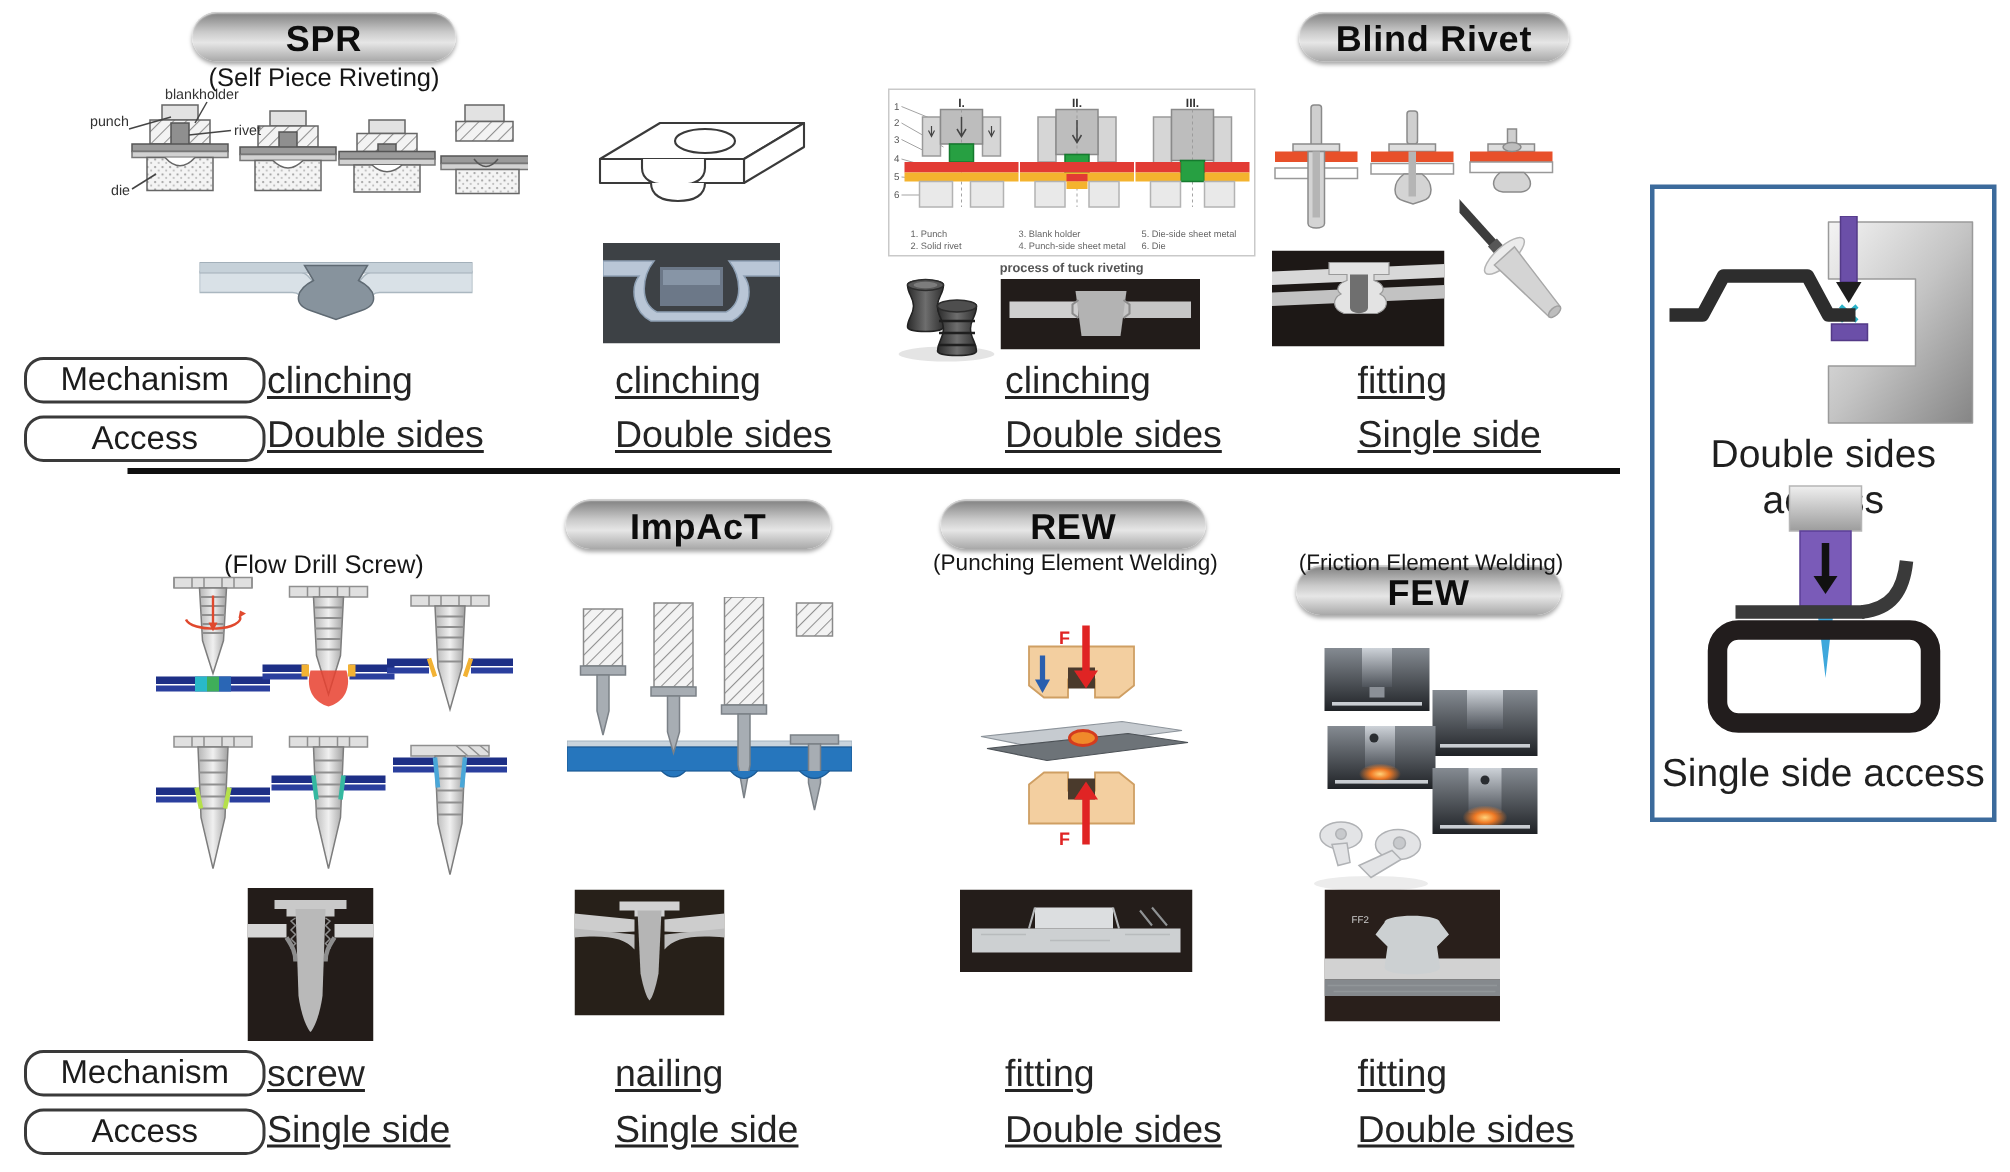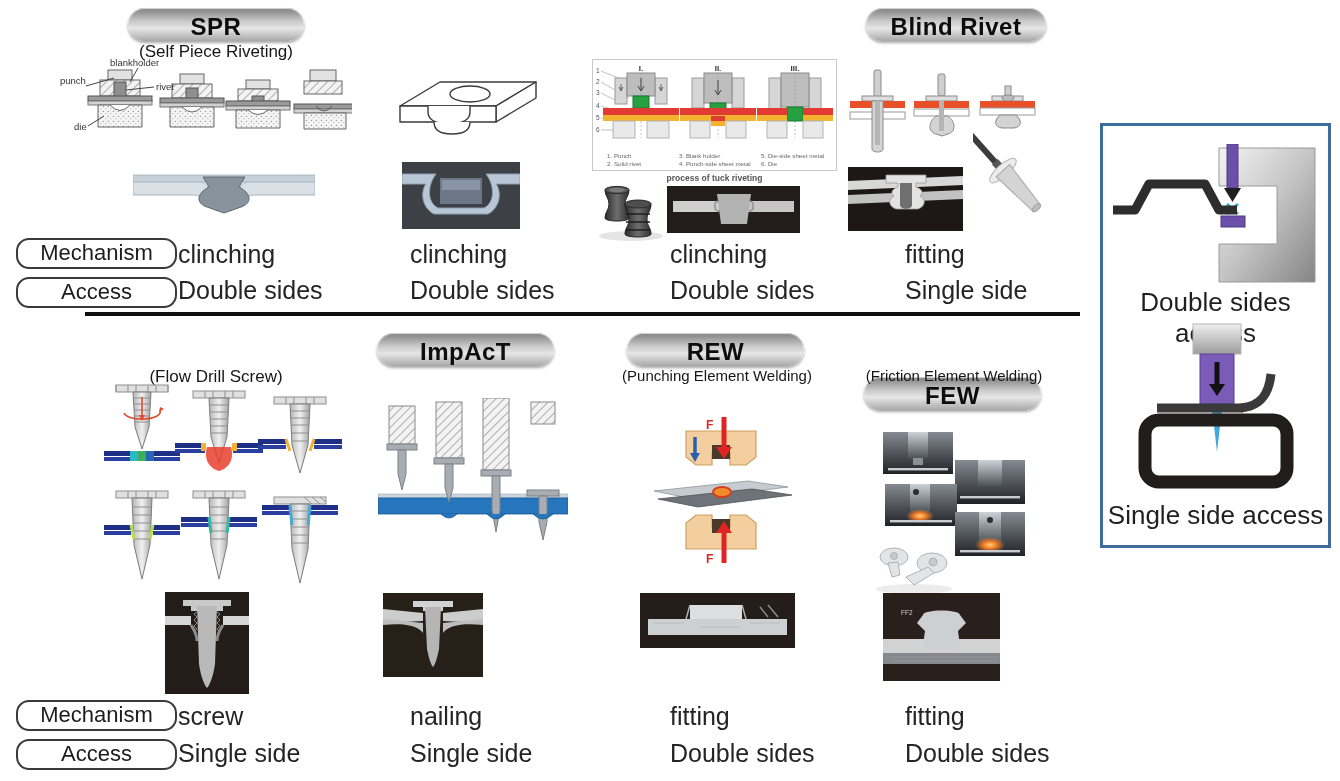--- a/index.html
+++ b/index.html
@@ -11,21 +11,21 @@
           box-shadow:0 2px 3px rgba(0,0,0,.35), inset 0 1px 1px rgba(255,255,255,.7);
           display:flex; align-items:flex-end; justify-content:center;
           font-weight:bold; font-size:24px; color:#0d0d0d; letter-spacing:.5px; }
   .subtitle { position:absolute; font-size:17px; color:#161616; text-align:center; white-space:nowrap; }
   .subtitle.small { font-size:15px; }
 
   .label-box { position:absolute; left:16px; width:161px; height:31px;
                border:2px solid #3a3a3a; border-radius:13px; background:#fff;
                display:flex; align-items:flex-start; justify-content:center;
                font-size:22px; color:#1c1c1c; }
-  .val { position:absolute; font-size:25px; color:#242424; white-space:nowrap; }
+  .val { position:absolute; font-size:25px; color:#242424; white-space:nowrap;text-decoration:underline; }
 
   .divider { position:absolute; left:85px; top:312px; width:995px; height:4px; background:#0f0f0f; }
 
   .photo { position:absolute; }
   .diag  { position:absolute; }
 
   .pr-frame { position:absolute; left:592px; top:59px; width:245px; height:112px;
               border:1px solid #c9c9c9; background:#fff; }
   .pr-caption { position:absolute; left:592px; top:173px; width:245px; text-align:center;
                 font-size:8.5px; font-weight:bold; color:#555; }

